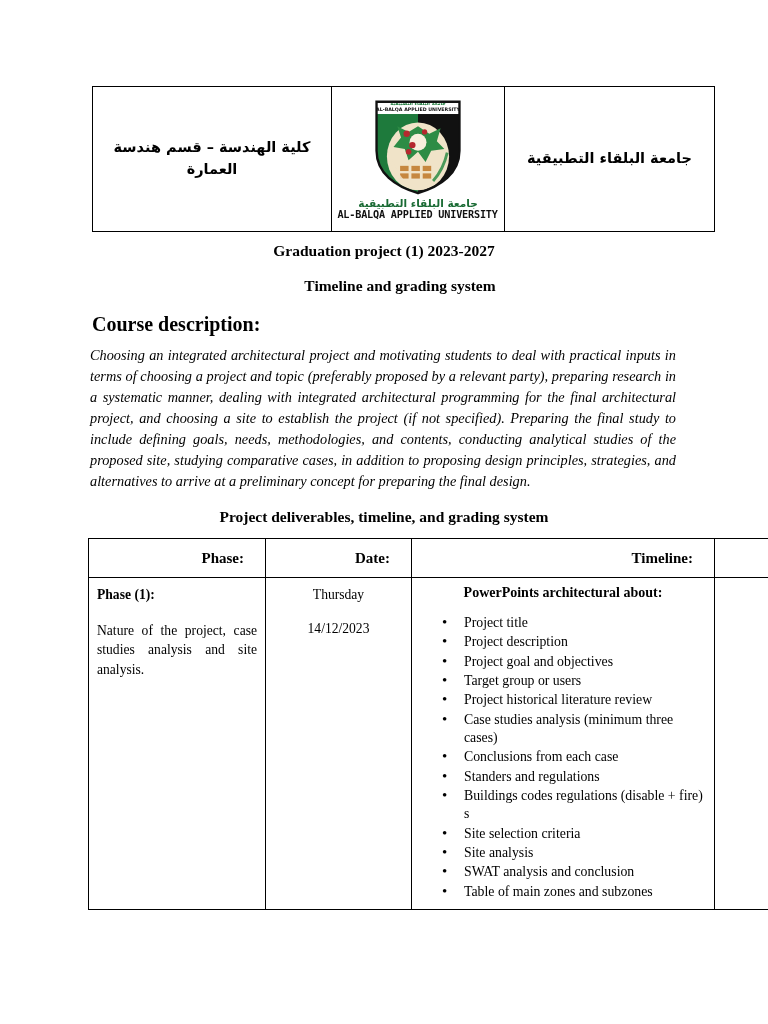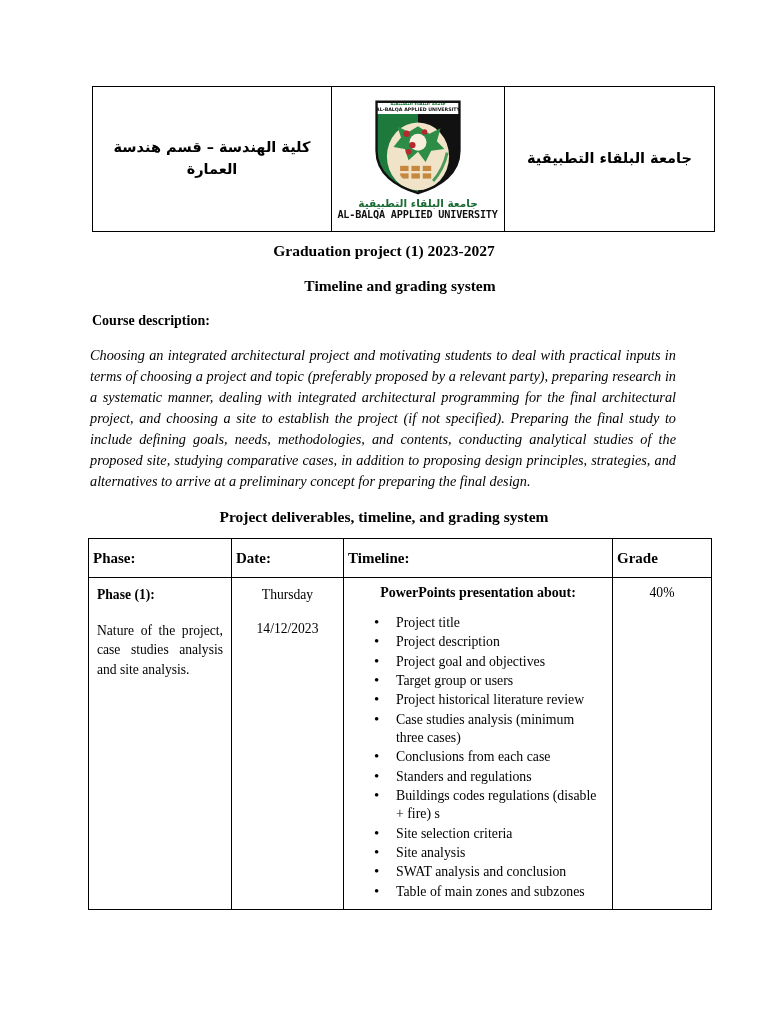--- a/index.html
+++ b/index.html
@@ -97,21 +97,21 @@
     font-size: 15.5px;
   }
   #title1 { top: 242px; }
   #title2 { top: 277px; padding-left: 16px; }
 
   .section-head {
     position: absolute;
     left: 92px;
     top: 313px;
     font-weight: bold;
-    font-size: 14px;
+    font-size: 20px;
   }
 
   .body-para {
     position: absolute;
     left: 90px;
     top: 345px;
     width: 586px;
     text-align: justify;
     text-justify: inter-word;
     font-size: 14.3px;
@@ -137,26 +137,26 @@
     width: 587px;
     border-collapse: collapse;
     table-layout: fixed;
   }
   .grade-table td, .grade-table th {
     border: 1.3px solid #000;
     vertical-align: top;
     padding: 7px 8px;
   }
   .grade-table thead th {
-    text-align: left;
+    text-align: right;
     font-weight: bold;
     font-size: 15px;
     vertical-align: middle;
     height: 26px;
-    padding: 6px 4px;
+    padding: 6px 21px;
   }
   .col-phase   { width: 134px; }
   .col-date    { width: 103px; }
   .col-details { width: 260px; }
   .col-grade   { width: 90px; }
 
   .cell-phase { font-size: 13.6px; line-height: 1.45; }
   .phase-label { font-weight: bold; margin-bottom: 14px; }
   .phase-desc { text-align: justify; text-justify: inter-word; margin-top: 16px; }
 
@@ -286,21 +286,21 @@
       <tr>
         <td class="cell-phase">
           <div class="phase-label">Phase (1):</div>
           <div class="phase-desc">Nature of the project, case studies analysis and site analysis.</div>
         </td>
         <td class="cell-date">
           <div class="date-day">Thursday</div>
           <div>14/12/2023</div>
         </td>
         <td class="cell-details">
-          <div class="details-head">PowerPoints presentation about:</div>
+          <div class="details-head">PowerPoints architectural about:</div>
           <ul class="bullets">
               <li>Project title</li>
               <li>Project description</li>
               <li>Project goal and objectives</li>
               <li>Target group or users</li>
               <li>Project historical literature review</li>
               <li>Case studies analysis (minimum three cases)</li>
               <li>Conclusions from each case</li>
               <li>Standers and regulations</li>
               <li>Buildings codes regulations (disable + fire)  s</li>

